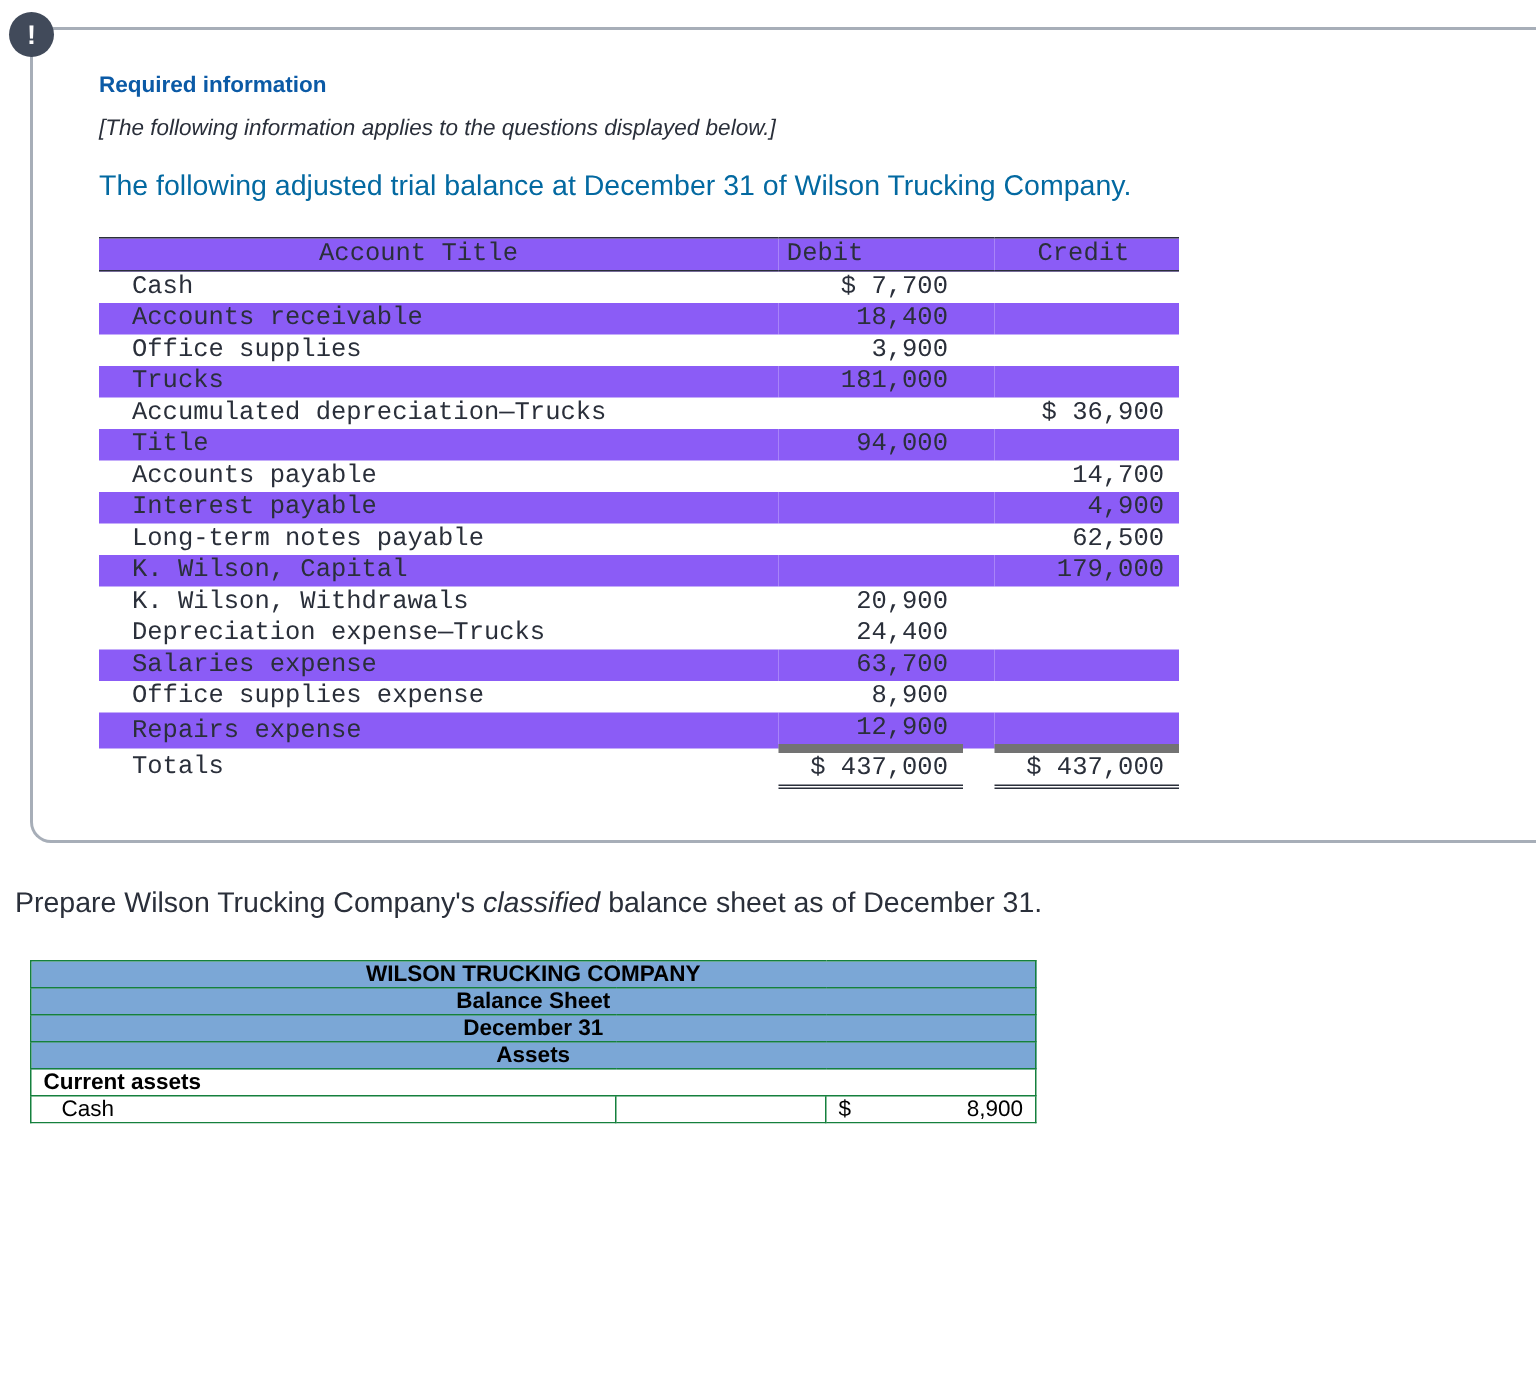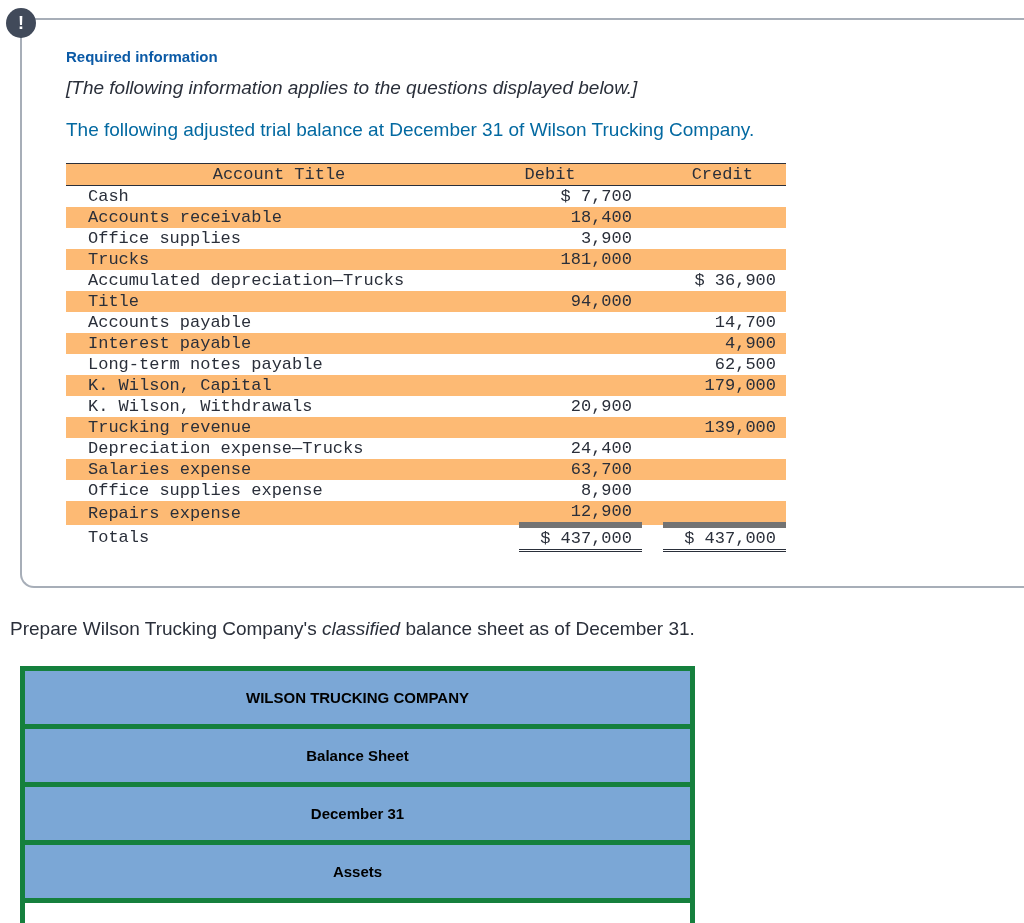--- a/index.html
+++ b/index.html
@@ -37,21 +37,21 @@
   padding: 28px 34px 34px 44px;
 }
 .req-title {
   color: #0b5aa6;
   font-weight: bold;
   font-size: 15px;
   margin-bottom: 12px;
 }
 .applies {
   font-style: italic;
-  font-size: 19px;
+  font-size: 15px;
   color: #2a2f3a;
   margin-bottom: 20px;
 }
 .intro {
   font-size: 19px;
   color: #0369a1;
   margin-bottom: 22px;
 }
 .ledger {
   font-family: "Courier New", Courier, monospace;
@@ -61,42 +61,42 @@
 }
 .ledger td, .ledger th {
   padding: 1px 6px;
   white-space: nowrap;
 }
 .ledger tr.head td {
   border-top: 1px solid #2a2f3a;
   border-bottom: 1px solid #2a2f3a;
   text-align: center;
 }
-.ledger tr.odd { background: #fdba74; }
+.ledger tr.odd { background: #8b5cf6; }
 .acct { width: 420px; padding-left: 22px !important; }
 .amount { text-align: right; width: 120px; padding-right: 10px !important; }
 .space { width: 20px; }
 .totals-row td.amount {
   border-top: 6px solid #737373;
   border-bottom: 3px double #2a2f3a;
 }
 .prepare {
   font-size: 19px;
   margin: 30px 12px 26px 10px;
 }
 .prepare .ital { font-style: italic; }
 .bs-table {
   margin-left: 20px;
   border-collapse: collapse;
   font-size: 15px;
   color: #000;
 }
 .bs-table td {
-  border: 5px solid #15803d;
-  padding: 18px 8px;
+  border: 1px solid #15803d;
+  padding: 0 8px;
 }
 .bs-blue { background: #7ba7d6; text-align: center; font-weight: bold; }
 .bs-section { background: #fff; font-weight: bold; }
 .bs-input-row td { background: #fff; }
 .col-label { width: 390px; }
 .col-mid { width: 140px; }
 .col-amt { width: 140px; text-align: right; }
 .dollar { float: left; }
 </style>
 </head>
@@ -190,27 +190,20 @@
             <td class="amount"></td>
             <td class="space"></td>
             <td class="amount">179,000</td>
           </tr>
           <tr>
             <td class="acct">K. Wilson, Withdrawals</td>
             <td class="space"></td>
             <td class="amount">20,900</td>
             <td class="space"></td>
             <td class="amount"></td>
-          </tr>
-          <tr class="odd">
-            <td class="acct">Trucking revenue</td>
-            <td class="space"></td>
-            <td class="amount"></td>
-            <td class="space"></td>
-            <td class="amount">139,000</td>
           </tr>
           <tr>
             <td class="acct">Depreciation expense—Trucks</td>
             <td class="space"></td>
             <td class="amount">24,400</td>
             <td class="space"></td>
             <td class="amount"></td>
           </tr>
           <tr class="odd">
             <td class="acct">Salaries expense</td>

